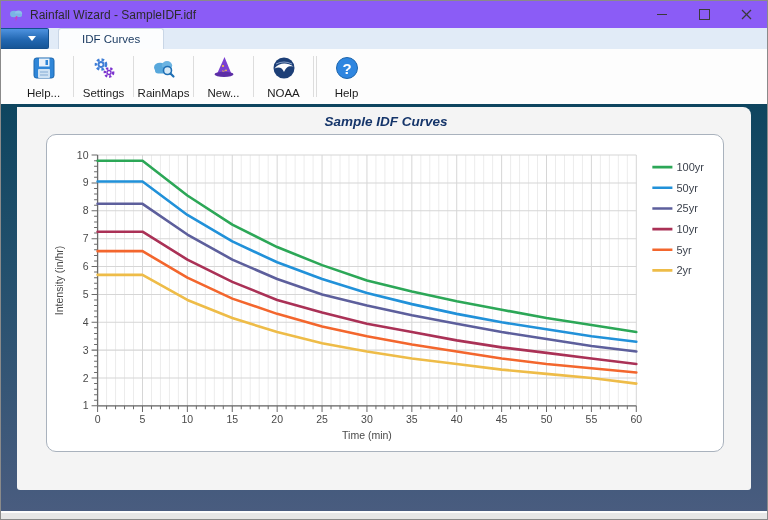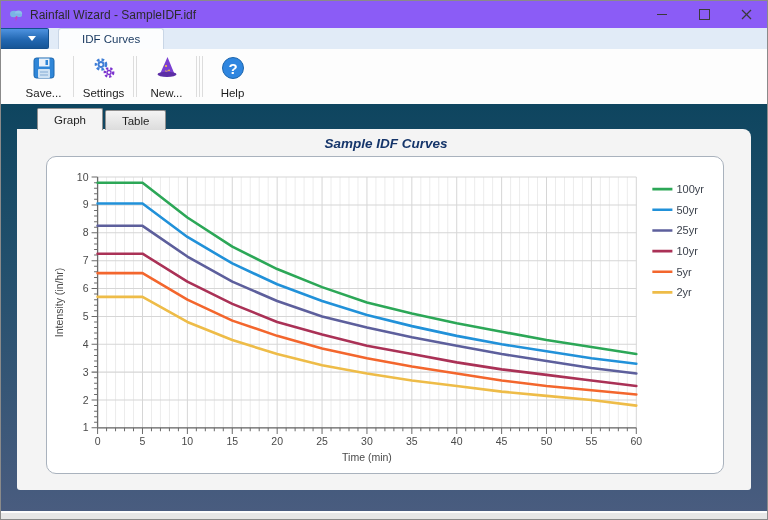--- a/index.html
+++ b/index.html
@@ -92,66 +92,80 @@
       <div class="tbtn">
         <span><svg width="28" height="28" viewBox="0 0 28 28">
             <rect x="4" y="4" width="20" height="20" rx="2.5" fill="#2f86d8"></rect>
             <rect x="4" y="4" width="20" height="20" rx="2.5" fill="none" stroke="#1d66ad" stroke-width="1"></rect>
             <rect x="9" y="4.5" width="10.5" height="8" fill="#e9f1fa"></rect>
             <rect x="15.5" y="6" width="2.5" height="5" fill="#2f86d8"></rect>
             <rect x="8" y="15" width="12" height="9" rx="1" fill="#cfe2f3"></rect>
             <line x1="10" y1="18" x2="18" y2="18" stroke="#8fb4d8" stroke-width="1.2"></line>
             <line x1="10" y1="21" x2="18" y2="21" stroke="#8fb4d8" stroke-width="1.2"></line>
           </svg></span>
-        <span class="lbl">Save...</span>
+        <span class="lbl">Help...</span>
       </div>
       <div class="tsep"></div>
       <div class="tbtn">
         <span><svg width="28" height="28" viewBox="0 0 28 28">
             <g fill="none">
               <circle cx="11" cy="10.5" r="5" stroke="#3f7ed6" stroke-width="2.6" stroke-dasharray="2.6 2.1"></circle>
               <circle cx="11" cy="10.5" r="3.4" fill="#3f7ed6"></circle>
               <circle cx="11" cy="10.5" r="1.5" fill="#ffffff"></circle>
               <circle cx="19" cy="18.5" r="4.2" stroke="#7d35cf" stroke-width="2.4" stroke-dasharray="2.2 1.9"></circle>
               <circle cx="19" cy="18.5" r="2.7" fill="#7d35cf"></circle>
               <circle cx="19" cy="18.5" r="1.2" fill="#ffffff"></circle>
             </g>
           </svg></span>
         <span class="lbl">Settings</span>
       </div>
       <div class="tsep"></div>
+      <div class="tbtn">
+        <span><svg width="28" height="28" viewBox="0 0 28 28">
+            <ellipse cx="10" cy="13.5" rx="6" ry="4.8" fill="#58a8dc"></ellipse>
+            <ellipse cx="17" cy="11.5" rx="5.2" ry="4.4" fill="#6cb4e2"></ellipse>
+            <rect x="5" y="13" width="17" height="6.5" rx="3.2" fill="#58a8dc"></rect>
+            <circle cx="17.5" cy="16.5" r="4" fill="#d6e9f6" stroke="#1f6fb4" stroke-width="1.6"></circle>
+            <line x1="20.5" y1="19.5" x2="23.5" y2="22.5" stroke="#1f6fb4" stroke-width="2.2" stroke-linecap="round"></line>
+          </svg></span>
+        <span class="lbl">RainMaps</span>
+      </div>
       <div class="tsep"></div>
       <div class="tbtn">
         <span><svg width="28" height="28" viewBox="0 0 28 28">
             <path d="M14.5 3 L21.5 20 L7 20 Z" fill="#7a3fd1"></path>
             <ellipse cx="14" cy="20.3" rx="9.5" ry="2.6" fill="#5c2ea6"></ellipse>
             <circle cx="13" cy="12" r="1.1" fill="#f5c542"></circle>
             <circle cx="16" cy="16.3" r="0.9" fill="#f5c542"></circle>
             <path d="M12 16.8 q1.4 1 2.8 0" stroke="#f5c542" stroke-width="0.8" fill="none"></path>
           </svg></span>
         <span class="lbl">New...</span>
       </div>
       <div class="tsep"></div>
+      <div class="tbtn">
+        <span><svg width="28" height="28" viewBox="0 0 28 28">
+            <circle cx="14" cy="14" r="10.5" fill="#1d3f77"></circle>
+            <path d="M4.5 14.5 C9 8.5 17 8 23.5 12.5 C18 11.5 16.2 13.5 14 18 C12 13.5 9 12.5 4.5 14.5 Z" fill="#ffffff"></path>
+            <path d="M6 10 q8 -4 16 0" stroke="#9fb6d8" stroke-width="0.8" fill="none"></path>
+          </svg></span>
+        <span class="lbl">NOAA</span>
+      </div>
       <div class="tsep"></div>
       <div class="tsep"></div>
       <div class="tbtn">
         <span><svg width="28" height="28" viewBox="0 0 28 28">
             <circle cx="14" cy="14" r="10.5" fill="#2f86e0"></circle>
             <circle cx="14" cy="14" r="10.5" fill="none" stroke="#1d66ad" stroke-width="1"></circle>
             <text x="14" y="19.5" text-anchor="middle" font-size="15" font-weight="bold" fill="#ffffff" font-family="Liberation Sans, sans-serif">?</text>
           </svg></span>
         <span class="lbl">Help</span>
       </div>
     </div>
 
   <div class="main">
-    <div class="page-tabs" id="page-tabs">
-        <div class="ptab active">Graph</div>
-        <div class="ptab inactive">Table</div>
-      </div>
     <div class="page">
       <div class="chart-title">Sample IDF Curves</div>
       <div class="chart-panel">
         <svg id="chart-svg" viewBox="0 0 663 315">
             <g>
               <line x1="53.95" y1="20" x2="53.95" y2="270" stroke="#ececec" stroke-width="1"></line>
               <line x1="62.9" y1="20" x2="62.9" y2="270" stroke="#ececec" stroke-width="1"></line>
               <line x1="71.85" y1="20" x2="71.85" y2="270" stroke="#ececec" stroke-width="1"></line>
               <line x1="80.8" y1="20" x2="80.8" y2="270" stroke="#ececec" stroke-width="1"></line>
               <line x1="98.7" y1="20" x2="98.7" y2="270" stroke="#ececec" stroke-width="1"></line>

